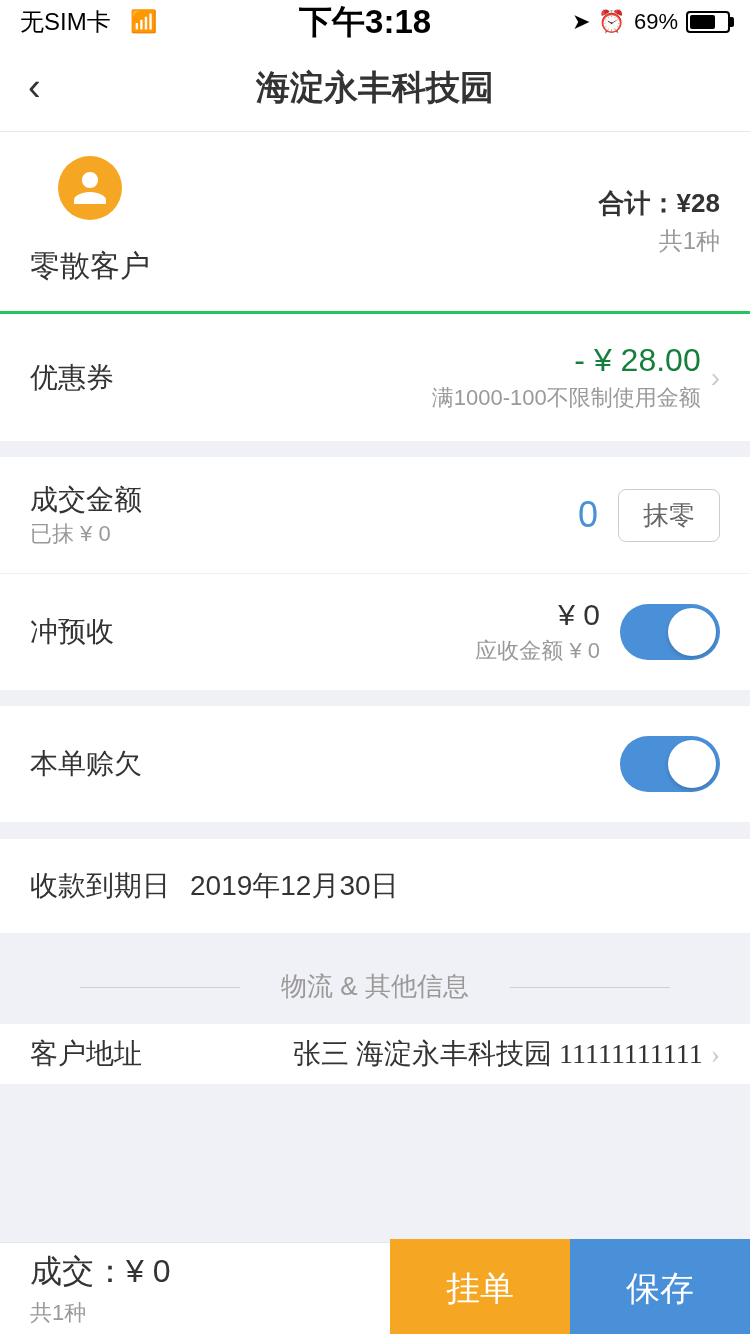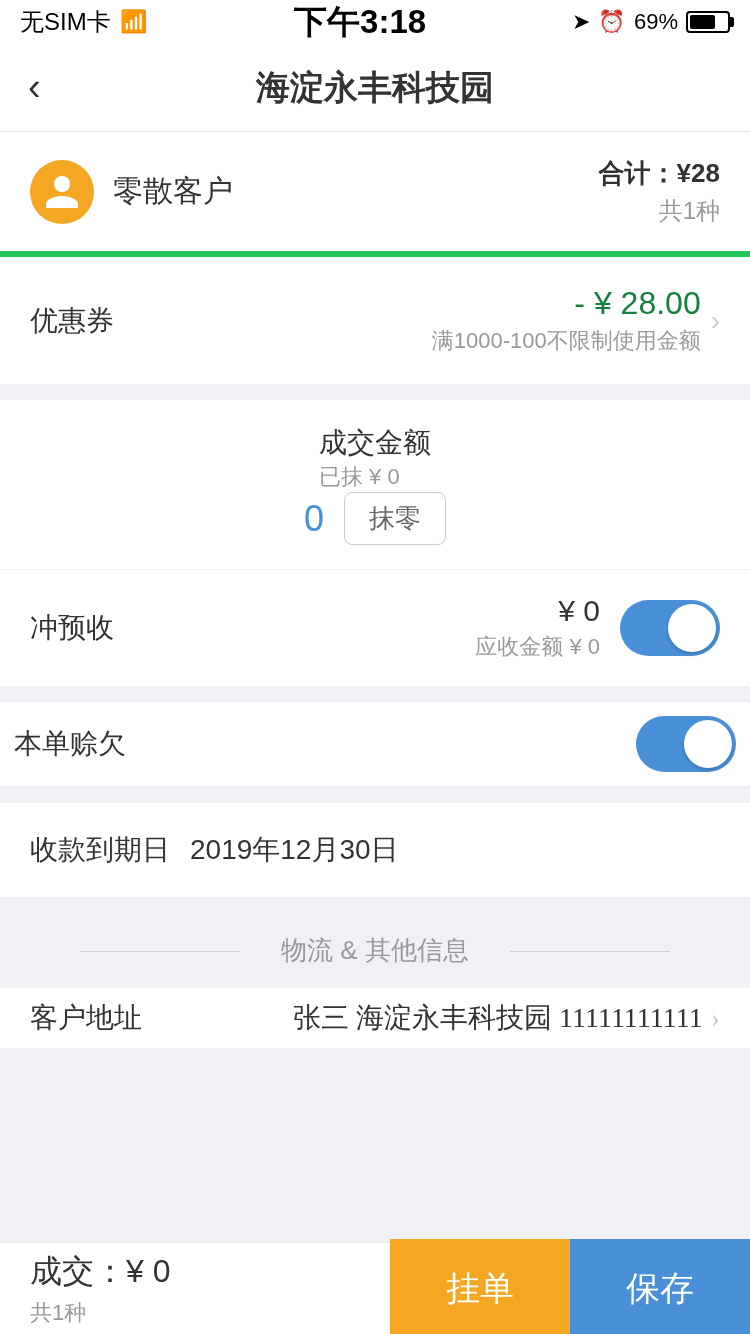--- a/index.html
+++ b/index.html
@@ -18,21 +18,21 @@
       width: 750px;
       height: 44px;
       background: #fff;
       display: flex;
       align-items: center;
       justify-content: space-between;
       padding: 0 20px;
       font-size: 24px;
       color: #000;
     }
-    .status-left { display: flex; align-items: center; gap: 10px; }
+    .status-left { display: flex; align-items: center; gap: 20px; }
     .status-center { font-weight: 600; font-size: 33px; }
     .status-right { display: flex; align-items: center; gap: 8px; font-size: 22px; }
     .battery-icon {
       width: 44px; height: 22px;
       border: 2px solid #000;
       border-radius: 4px;
       position: relative;
       display: inline-flex;
       align-items: center;
       padding: 2px;
@@ -89,21 +89,22 @@
     .customer-row {
       background: #fff;
       padding: 24px 30px;
       display: flex;
       align-items: center;
       justify-content: space-between;
     }
     .customer-left {
       display: flex;
       align-items: center;
-      gap: 19px;
+      gap: 26px;
+      flex-direction: column;
     }
     .avatar {
       width: 64px;
       height: 64px;
       border-radius: 50%;
       background: #f5a623;
       display: flex;
       align-items: center;
       justify-content: center;
     }
@@ -114,40 +115,39 @@
     .total-label span { font-weight: 600; }
     .total-count { font-size: 24px; color: #999; margin-top: 4px; }
 
     
     .coupon-row {
       background: #fff;
       padding: 28px 30px;
       display: flex;
       align-items: center;
       justify-content: space-between;
-      border-top: 6px solid #22c55e;
+      border-top: 3px solid #22c55e;
     }
     .coupon-label { font-size: 28px; color: #333; }
     .coupon-right { display: flex; align-items: center; gap: 10px; }
     .coupon-info { text-align: right; }
     .coupon-amount { font-size: 32px; color: #15803d; font-weight: 500; }
     .coupon-desc { font-size: 22px; color: #999; margin-top: 4px; }
     .chevron-right { font-size: 28px; color: #ccc; }
 
     
     .transaction-section {
       background: #fff;
       margin-bottom: 16px;
     }
     .transaction-row {
       padding: 24px 30px;
       display: flex;
       align-items: center;
       justify-content: space-between;
-      flex-direction: column;
     }
     .row-label { font-size: 28px; color: #333; }
     .transaction-right {
       display: flex;
       align-items: center;
       gap: 20px;
     }
     .amount-blue { font-size: 36px; color: #4a90d9; font-weight: 500; }
     .round-off-btn {
       border: 1px solid #ccc;
@@ -195,21 +195,21 @@
       position: absolute;
       top: 4px;
       right: 4px;
       box-shadow: 0 2px 4px rgba(0,0,0,0.2);
     }
 
     
     .debt-section {
       background: #fff;
       margin-bottom: 16px;
-      padding: 14px;
+      padding: 30px;
       display: flex;
       align-items: center;
       justify-content: space-between;
     }
     .debt-label { font-size: 28px; color: #333; }
 
     
     .due-date-row {
       background: #fff;
       padding: 28px 30px;

